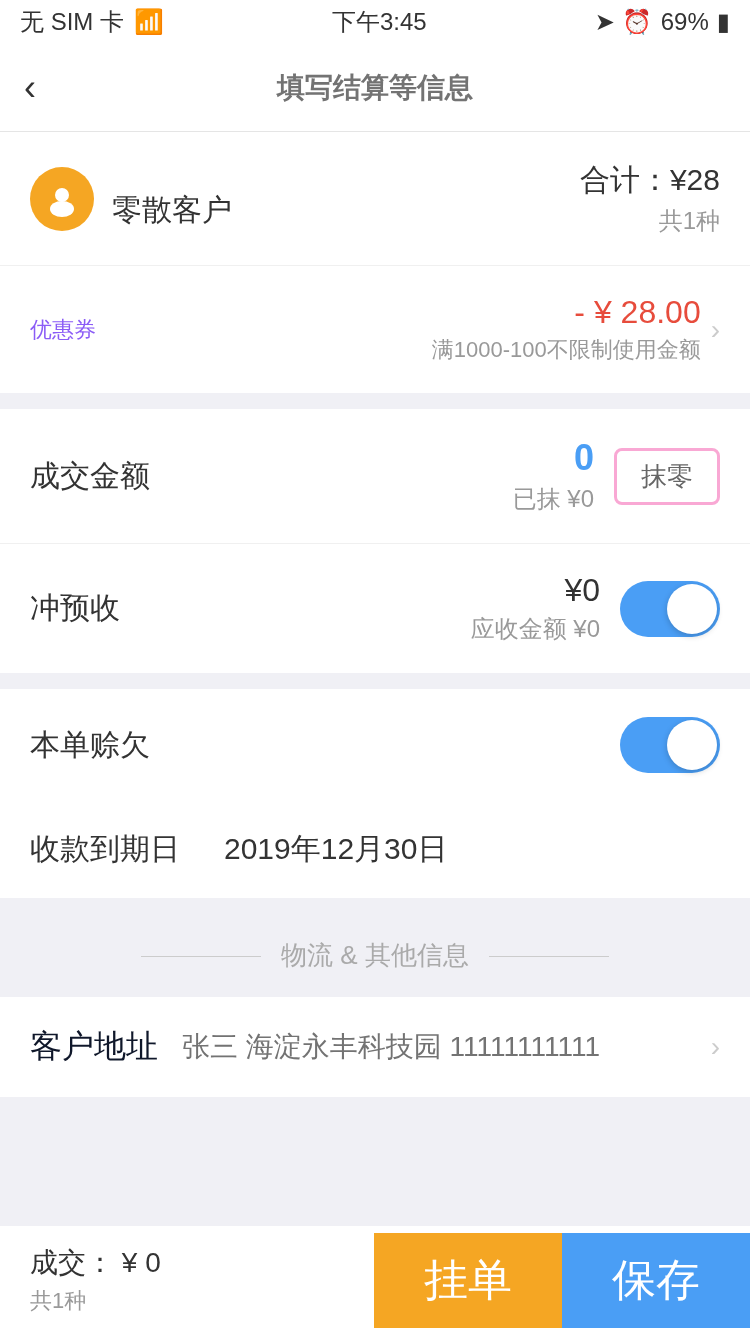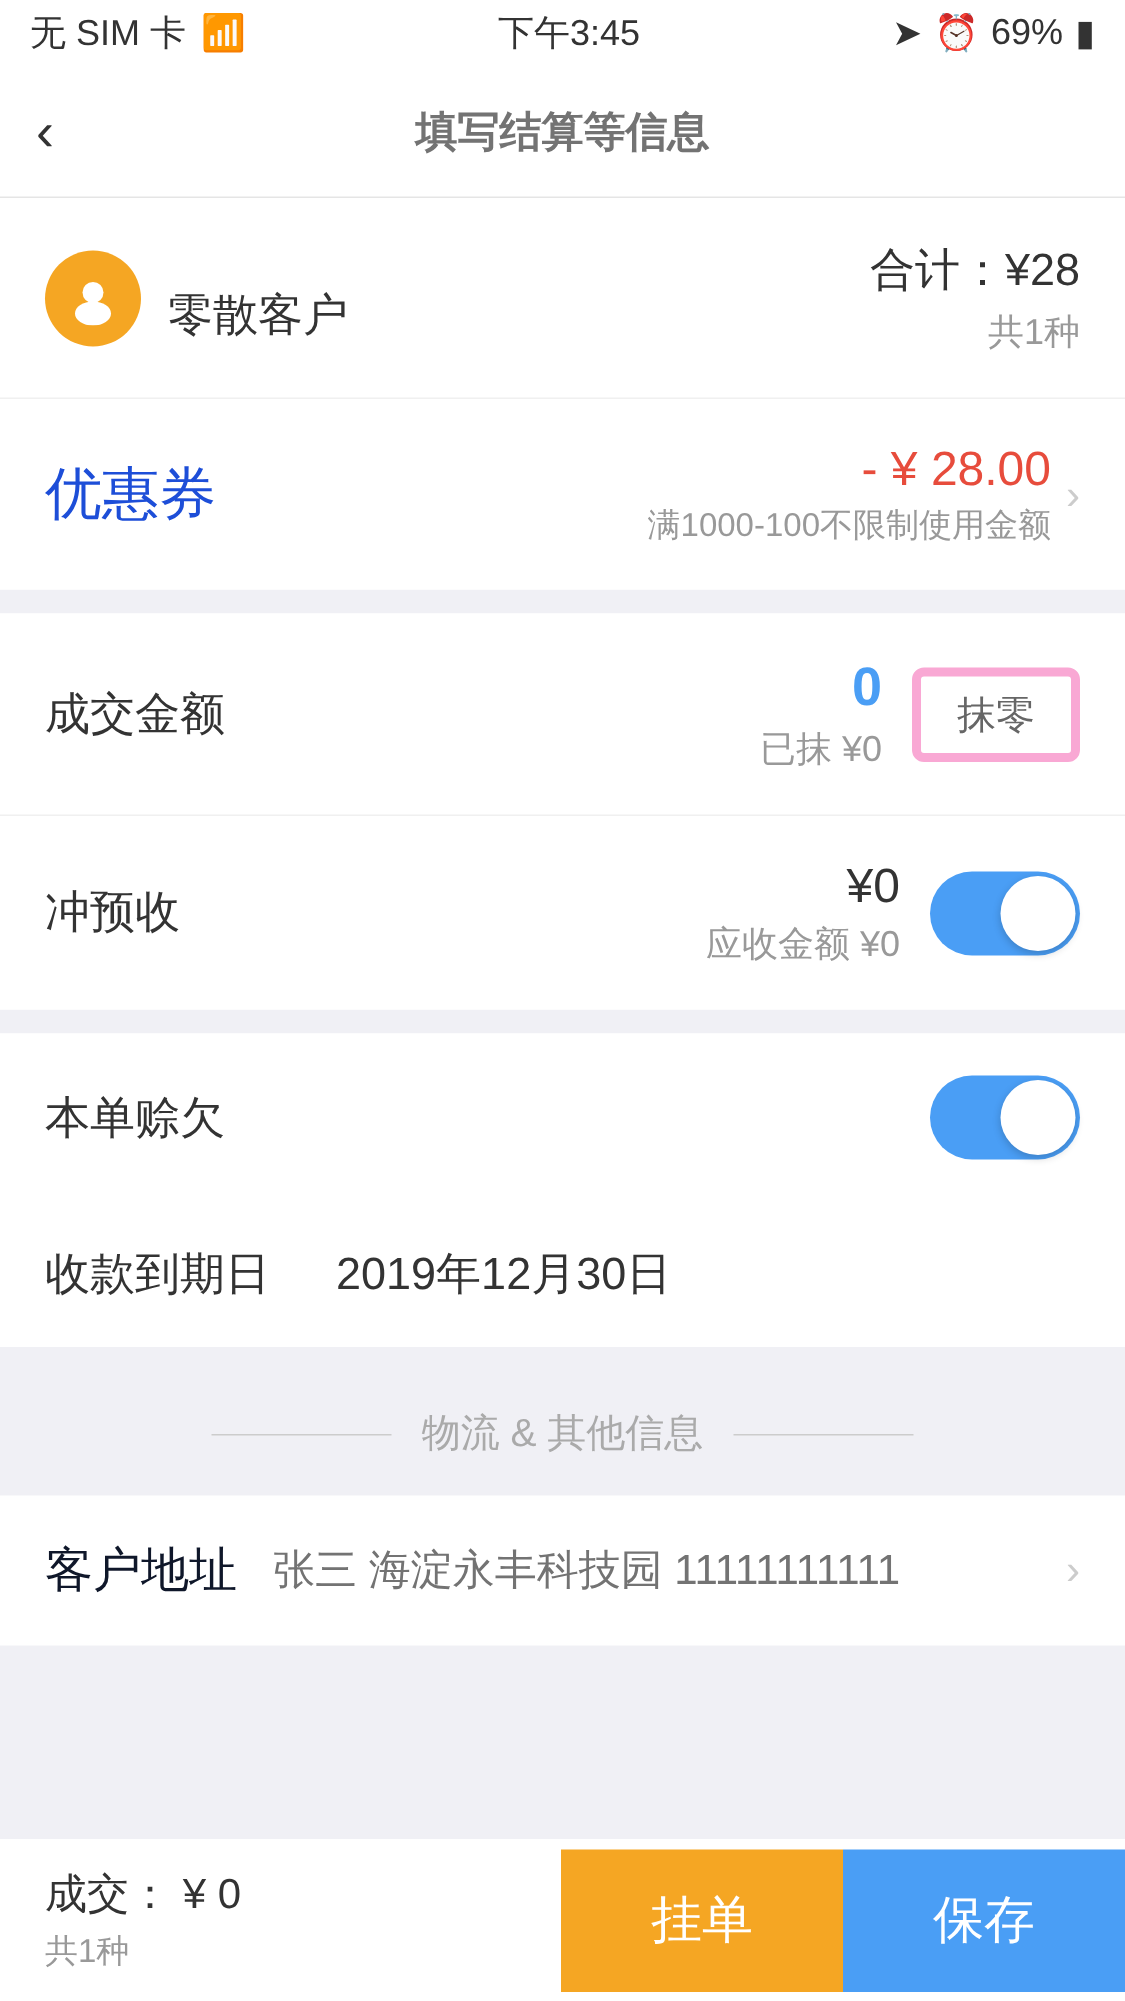--- a/index.html
+++ b/index.html
@@ -110,22 +110,22 @@
     
     .coupon-row {
       display: flex;
       align-items: center;
       justify-content: space-between;
       padding: 28px 30px;
       background: #fff;
       border-top: 1px solid #f0f0f0;
     }
     .coupon-label {
-      font-size: 38px;
-      color: #1d4ed8;
+      font-size: 22px;
+      color: #8b5cf6;
       text-align: center;
     }
     .coupon-right {
       display: flex;
       align-items: center;
       gap: 10px;
     }
     .coupon-value-block {
       text-align: right;
     }
@@ -168,21 +168,21 @@
       font-size: 36px;
       color: #4a9ef5;
       font-weight: 600;
       background: transparent;
       border: none;
       text-align: right;
       width: 80px;
       outline: none;
     }
     .round-button {
-      border: 6px solid #f9a8d4;
+      border: 3px solid #f9a8d4;
       border-radius: 8px;
       padding: 8px 24px;
       font-size: 26px;
       color: #666;
       background: #fff;
       cursor: pointer;
     }
     .amount-detail {
       text-align: right;
     }
@@ -308,21 +308,21 @@
       font-size: 22px;
       color: #999;
       margin-top: 4px;
     }
     .bottom-btn {
       width: 188px;
       height: 95px;
       display: flex;
       align-items: center;
       justify-content: center;
-      font-size: 34px;
+      font-size: 44px;
       color: #fff;
       font-weight: 500;
       cursor: pointer;
       border: none;
       outline: none;
     }
     .btn-hang {
       background: #f5a623;
     }
     .btn-save {

